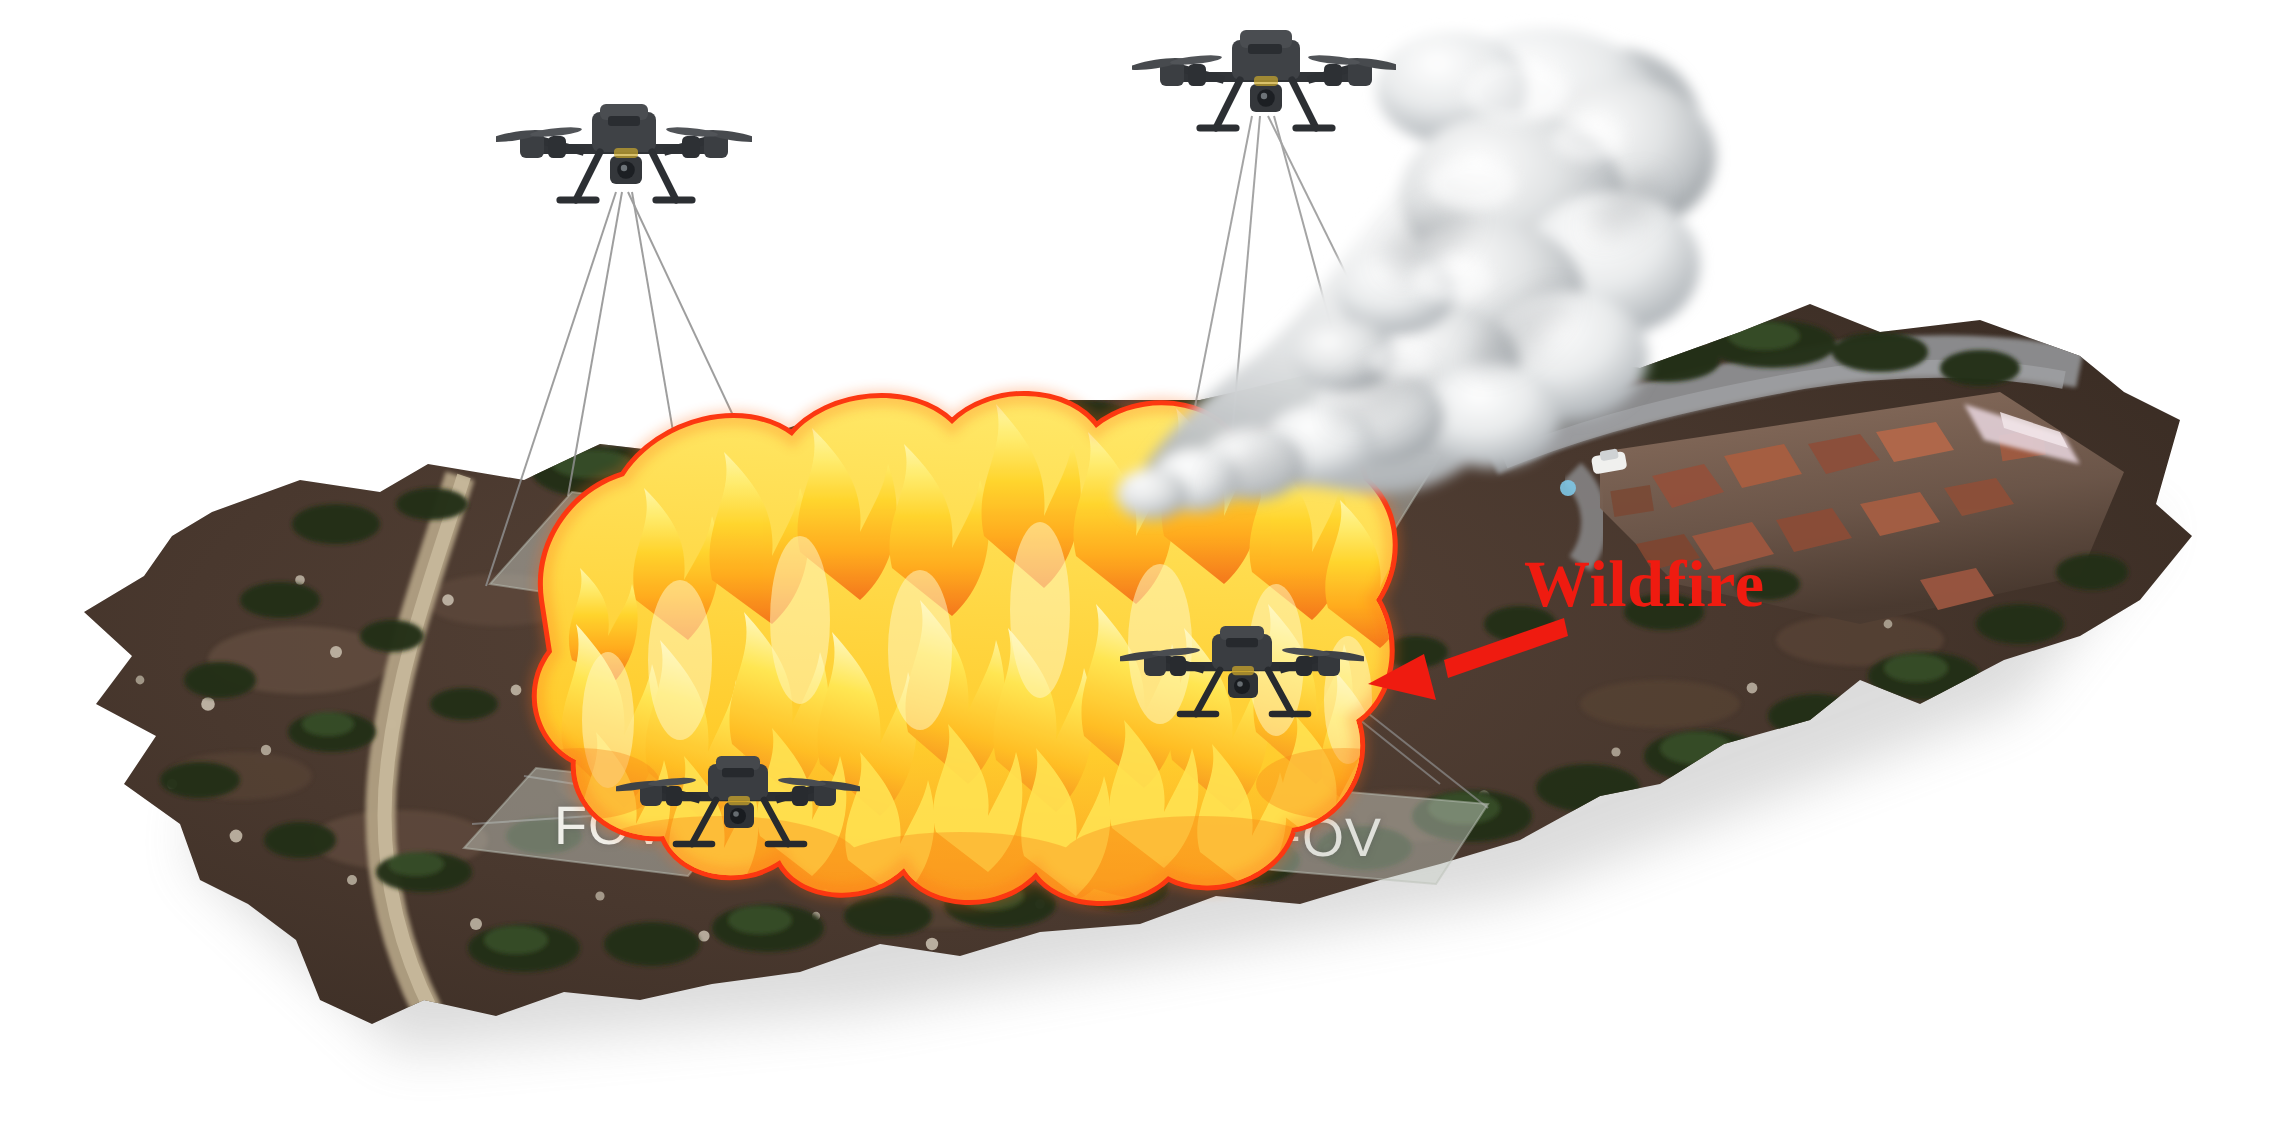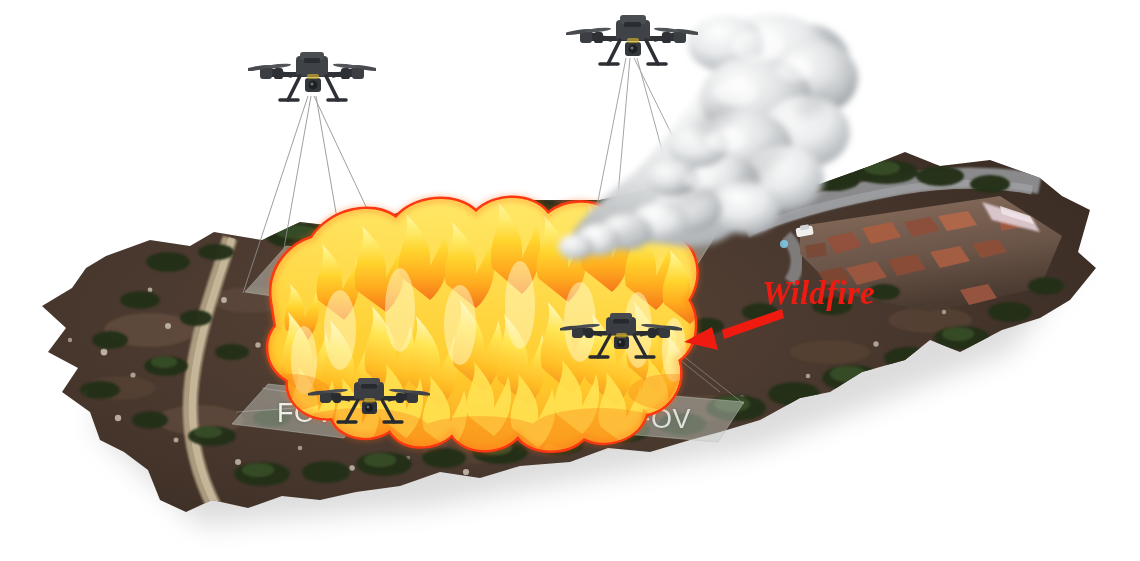--- a/index.html
+++ b/index.html
@@ -42,21 +42,20 @@
     position:absolute;
     left:762px;
     top:277px;
     color:#ef1b10;
     font-family:"Liberation Serif",serif;
     font-weight:bold;
     font-size:33px;
     line-height:33px;
     letter-spacing:0.3px;
     white-space:nowrap;
-    font-style:italic;
   }
   #annotation .ln2{padding-left:4px;display:block;}
   #arrow-layer{position:absolute;left:0;top:0;width:1140px;height:561px;pointer-events:none;}
 </style>
 </head>
 <body>
 
 <div id="stage">
 
   <div id="terrain-wrap">

